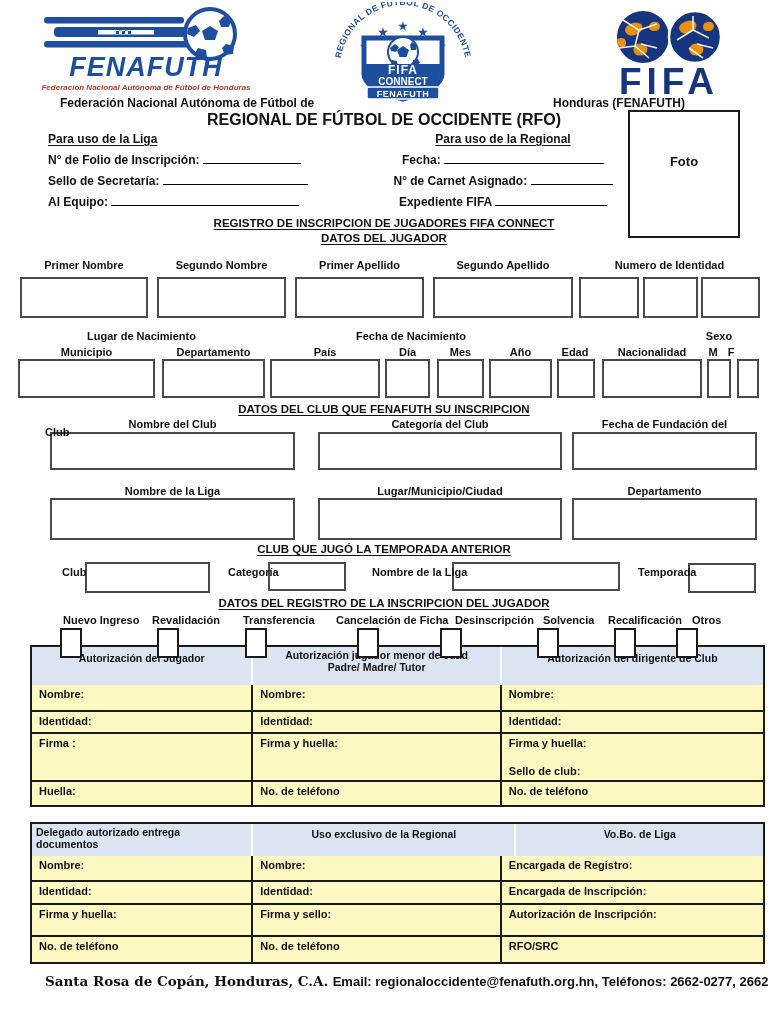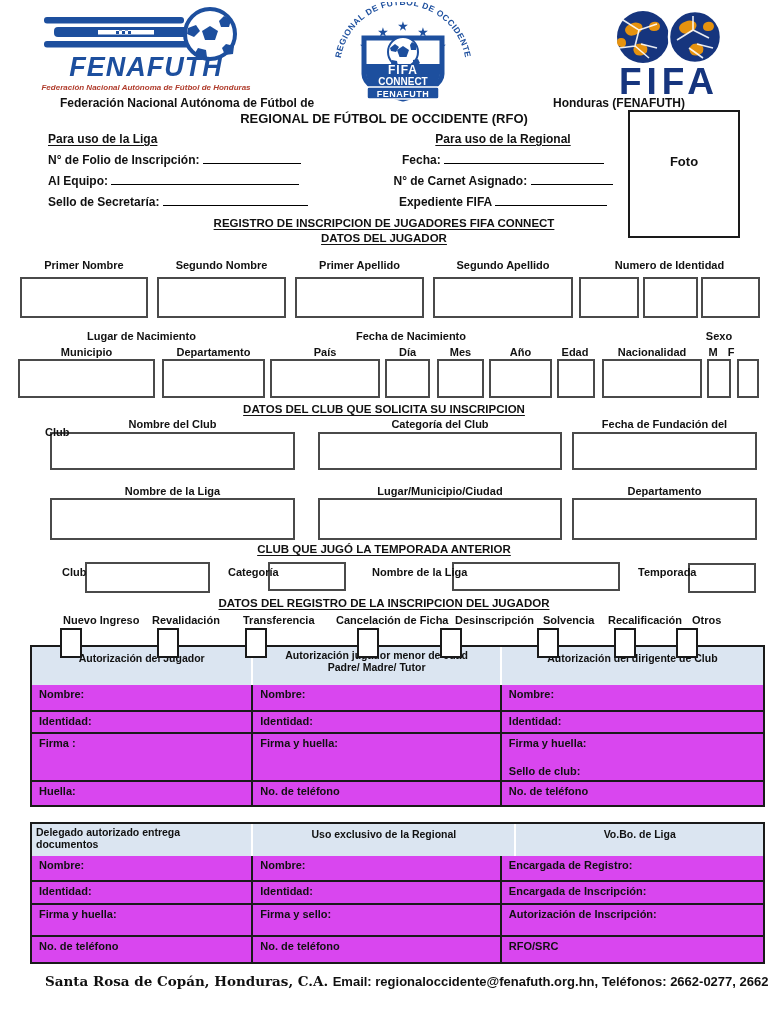--- a/index.html
+++ b/index.html
@@ -7,21 +7,21 @@
         font-family:"Liberation Sans",sans-serif;color:#111;font-weight:bold;}
   .abs{position:absolute;}
   .lbl{font-size:11px;font-weight:bold;white-space:nowrap;}
   .ctr{text-align:center;}
   .title{font-size:11.5px;font-weight:bold;text-decoration:underline;text-underline-offset:2px;
          left:0;width:768px;text-align:center;white-space:nowrap;}
   .inbox{border:2px solid #4a4a4a;background:#fff;box-sizing:border-box;}
   .fill{display:inline-block;border-bottom:1.6px solid #000;height:11px;vertical-align:baseline;}
   .pline{font-size:12px;font-weight:bold;white-space:nowrap;margin-bottom:6px;}
   .ptitle{font-size:12px;font-weight:bold;text-decoration:underline;text-underline-offset:2px;margin-bottom:6px;white-space:nowrap;}
-  .tbl{position:absolute;left:30px;width:735px;border:2.5px solid #1a1a1a;box-sizing:border-box;background:#d946ef;}
+  .tbl{position:absolute;left:30px;width:735px;border:2.5px solid #1a1a1a;box-sizing:border-box;background:#fef9c3;}
   .trow{display:flex;width:100%;box-sizing:border-box;}
   .trow + .trow{border-top:2px solid #1a1a1a;}
   .tcell{box-sizing:border-box;padding:3px 7px;font-size:11px;font-weight:bold;overflow:hidden;}
   .c1{width:30%;} .c2{width:34%;border-left:2px solid #1a1a1a;} .c3{width:36%;border-left:2px solid #1a1a1a;}
   .band{display:flex;width:100%;box-sizing:border-box;background:#dbe5f1;}
   .bcell{box-sizing:border-box;font-size:10.5px;font-weight:bold;line-height:12px;padding:2px 4px;}
   .band .c2,.band .c3{border-left:2px solid #ffffff;}
   .chk{position:absolute;width:22px;height:30px;border:2px solid #1a1a1a;background:#fff;z-index:6;box-sizing:border-box;}
   .optlbl{position:absolute;font-size:11px;font-weight:bold;white-space:nowrap;}
   svg text{font-family:"Liberation Sans",sans-serif;}
@@ -93,31 +93,31 @@
       <path d="M88 16 q8 -6 14 -2 q4 4 -2 9 q-8 5 -12 1 q-4 -4 0 -8z" fill="#e6920e"></path>
       <path d="M100 36 q7 -2 10 3 q2 5 -4 8 q-7 2 -9 -3 q-2 -5 3 -8z" fill="#e6920e"></path>
       <path d="M114 14 q6 -1 7 4 q0 5 -6 5 q-5 0 -5 -4 q0 -4 4 -5z" fill="#e6920e"></path>
       <path d="M84 32 L100 22 L116 30 M100 22 L100 8 M96 40 L110 50 M120 40 L104 36" stroke="#ffffff" stroke-width="1.6" fill="none" opacity="0.9"></path>
       <text x="76" y="86" text-anchor="middle" font-size="37" font-weight="bold" fill="#16357e" letter-spacing="5">FIFA</text>
     </svg>
   </div>
 
   <div class="abs lbl" style="left:60px;top:96px;font-size:12px;">Federación Nacional Autónoma de Fútbol de</div>
   <div class="abs lbl" style="left:553px;top:96px;font-size:12px;">Honduras (FENAFUTH)</div>
-  <div class="abs lbl ctr" style="left:0;top:111px;width:768px;font-size:13px;">REGIONAL DE FÚTBOL DE OCCIDENTE (RFO)</div>
+  <div class="abs lbl ctr" style="left:0;top:111px;width:768px;font-size:16px;">REGIONAL DE FÚTBOL DE OCCIDENTE (RFO)</div>
 
   <div class="abs" style="left:628px;top:110px;width:112px;height:128px;border:2.5px solid #1a1a1a;box-sizing:border-box;">
     <div class="lbl ctr" style="margin-top:42px;font-size:13px;">Foto</div>
   </div>
 
   <div class="abs" style="left:48px;top:132px;width:300px;">
     <div class="ptitle">Para uso de la Liga</div>
     <div class="pline"><span>N° de Folio de Inscripción:</span> <span class="fill" style="width:98px;"></span></div>
+    <div class="pline"><span>Sello de Secretaría:</span> <span class="fill" style="width:145px;"></span></div>
     <div class="pline"><span>Al Equipo:</span> <span class="fill" style="width:188px;"></span></div>
-    <div class="pline"><span>Sello de Secretaría:</span> <span class="fill" style="width:145px;"></span></div>
   </div>
 
   <div class="abs title" style="top:217px;">REGISTRO DE INSCRIPCION DE JUGADORES FIFA CONNECT</div>
 
   <div class="abs" style="left:388px;top:132px;width:230px;text-align:center;">
     <div class="ptitle">Para uso de la Regional</div>
     <div class="pline"><span>Fecha:</span> <span class="fill" style="width:160px;"></span></div>
     <div class="pline"><span>N° de Carnet Asignado:</span> <span class="fill" style="width:82px;"></span></div>
     <div class="pline"><span>Expediente FIFA</span> <span class="fill" style="width:112px;"></span></div>
   </div>
@@ -156,21 +156,21 @@
   <div class="abs inbox" style="left:162px;top:359px;width:103px;height:39px;"></div>
   <div class="abs inbox" style="left:270px;top:359px;width:110px;height:39px;"></div>
   <div class="abs inbox" style="left:385px;top:359px;width:45px;height:39px;"></div>
   <div class="abs inbox" style="left:437px;top:359px;width:47px;height:39px;"></div>
   <div class="abs inbox" style="left:489px;top:359px;width:63px;height:39px;"></div>
   <div class="abs inbox" style="left:557px;top:359px;width:38px;height:39px;"></div>
   <div class="abs inbox" style="left:602px;top:359px;width:100px;height:39px;"></div>
   <div class="abs inbox" style="left:707px;top:359px;width:24px;height:39px;"></div>
   <div class="abs inbox" style="left:737px;top:359px;width:22px;height:39px;"></div>
 
-  <div class="abs title" style="top:403px;">DATOS DEL CLUB QUE SOLICITA SU INSCRIPCION</div>
+  <div class="abs title" style="top:403px;">DATOS DEL CLUB QUE FENAFUTH SU INSCRIPCION</div>
 
   <div class="abs lbl ctr" style="left:50px;top:418px;width:245px;">Nombre del Club</div>
   <div class="abs lbl ctr" style="left:318px;top:418px;width:244px;">Categoría del Club</div>
   <div class="abs lbl ctr" style="left:572px;top:418px;width:185px;">Fecha de Fundación del</div>
   <div class="abs lbl" style="left:45px;top:426px;z-index:3;">Club</div>
 
   <div class="abs inbox" style="left:50px;top:432px;width:245px;height:38px;"></div>
   <div class="abs inbox" style="left:318px;top:432px;width:244px;height:38px;"></div>
   <div class="abs inbox" style="left:572px;top:432px;width:185px;height:38px;"></div>
 

